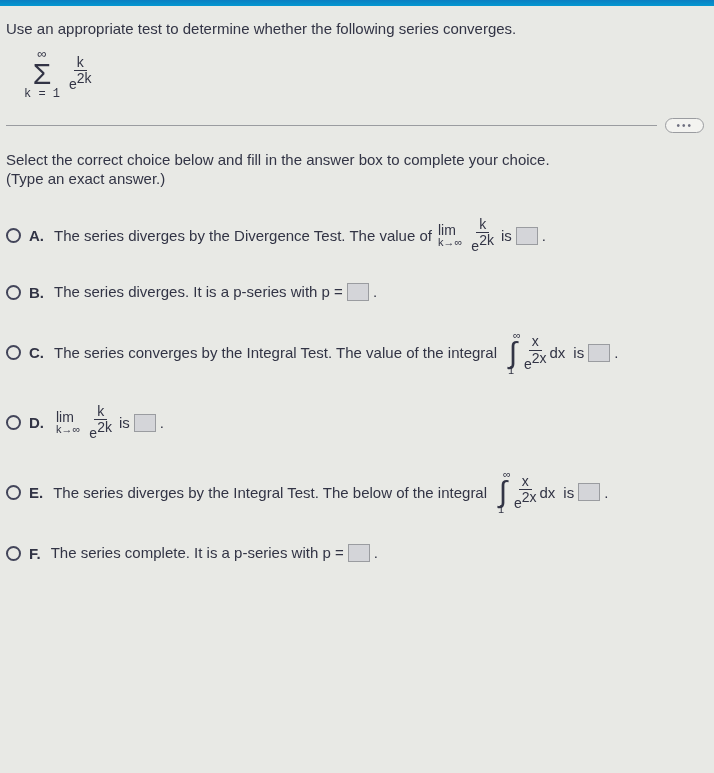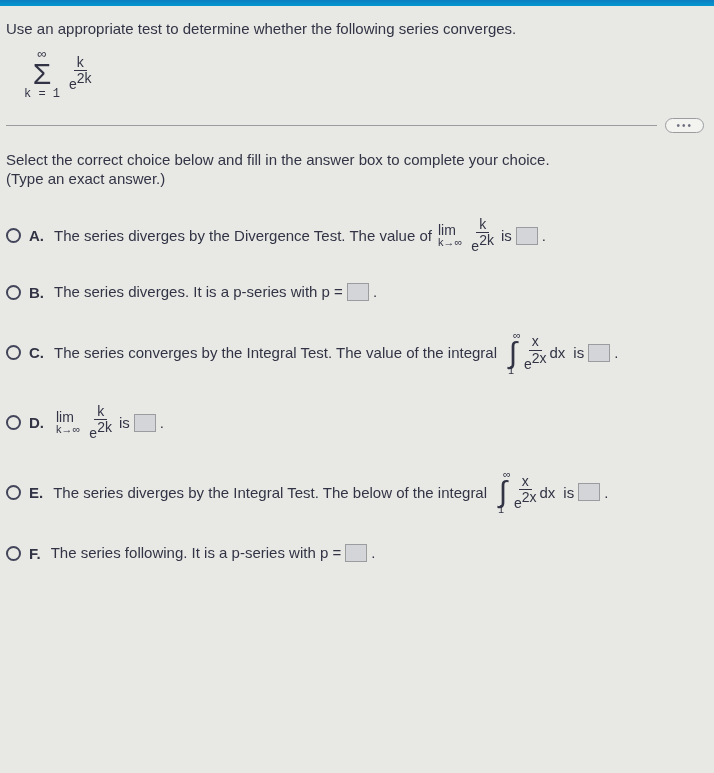--- a/index.html
+++ b/index.html
@@ -243,19 +243,19 @@
       <span>is</span>
       <span class="answer-box"></span>
       <span>.</span>
     </span>
   </div>
 
   <div class="choice">
     <span class="radio"></span>
     <span class="letter">F.</span>
     <span class="choice-text">
-      <span>The series following. It is a p-series with p =</span>
+      <span>The series complete. It is a p-series with p =</span>
       <span class="answer-box"></span>
       <span>.</span>
     </span>
   </div>
 
 </div>
 
 </body></html>

